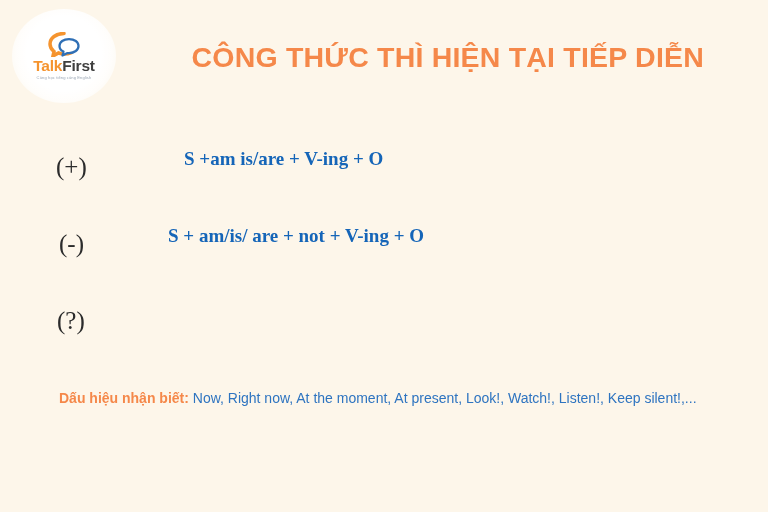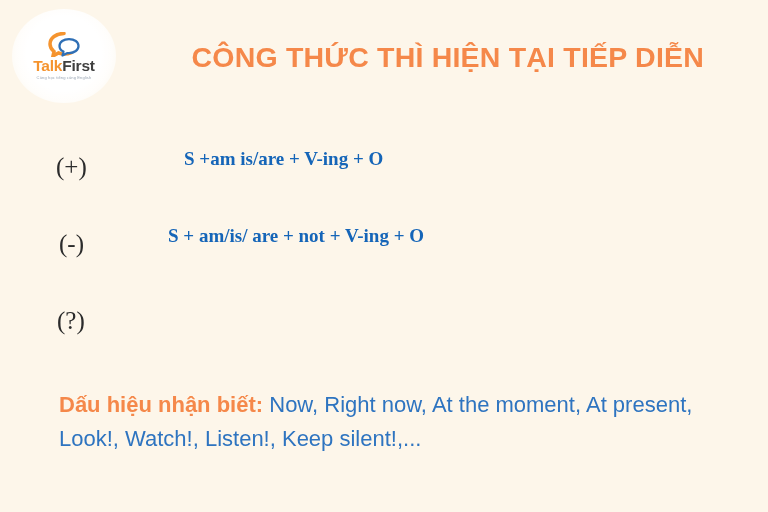--- a/index.html
+++ b/index.html
@@ -126,21 +126,21 @@
   .row-2 .expr   { left: 132px; margin-left: 36px; }
   .row-3 .marker { left: 57px; }
   .row-3 .expr   { left: 158px; }
 
   
   .note {
     position: absolute;
     left: 59px;
     top: 388px;
     width: 660px;
-    font-size: 22px;
+    font-size: 14px;
     line-height: 1.55;
     color: #2e74c0;
   }
   .note-label {
     color: #f5884a;
     font-weight: bold;
   }
   .note-body { color: #2e74c0; }
 </style>
 </head>

